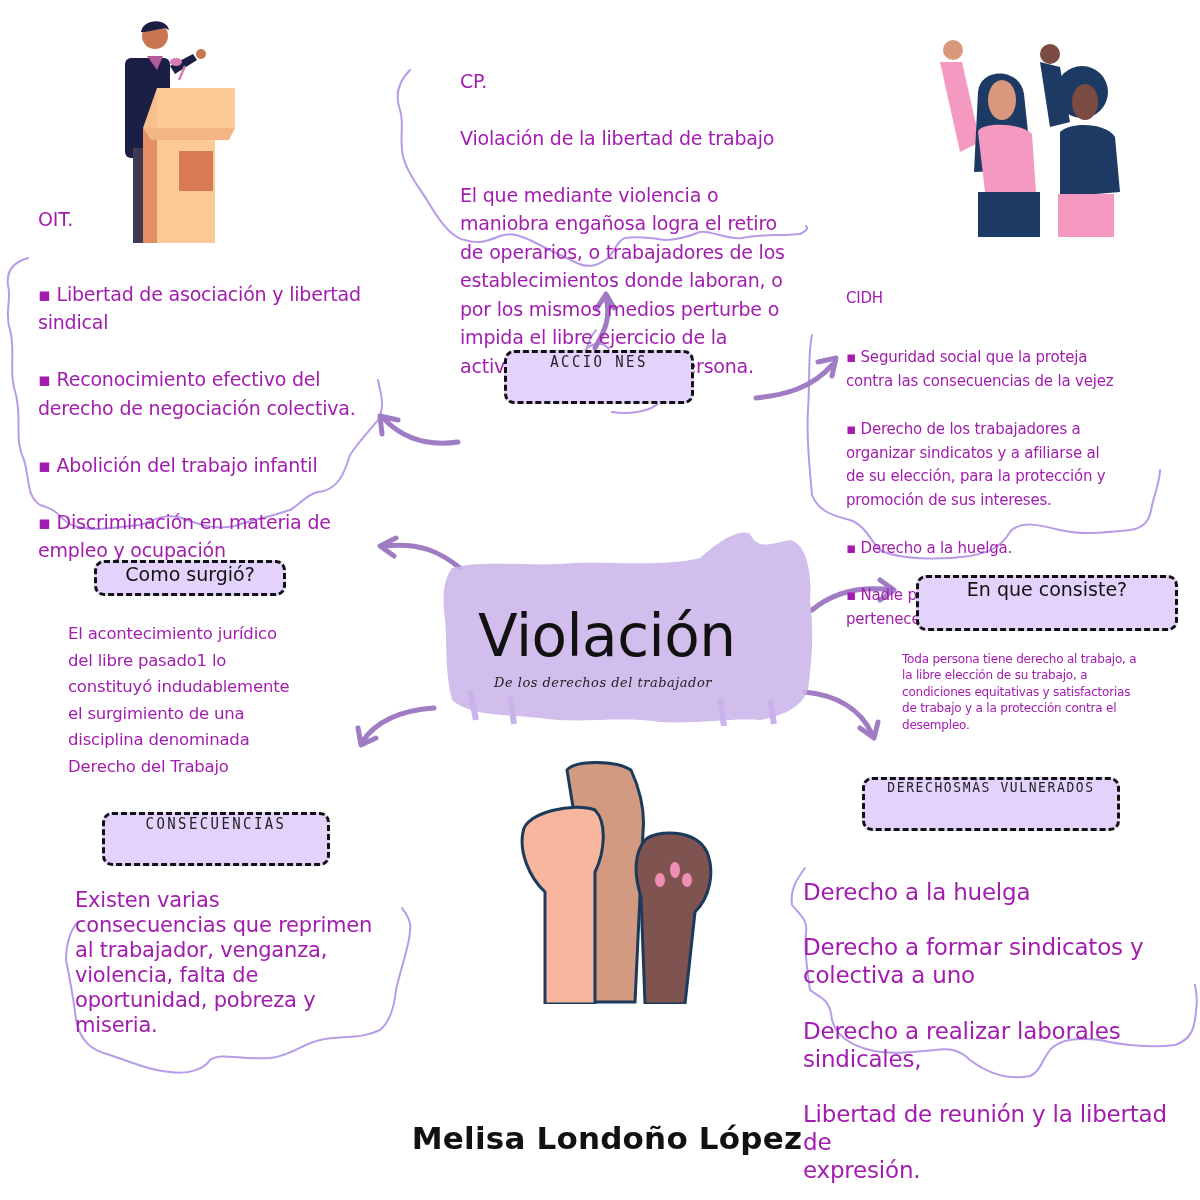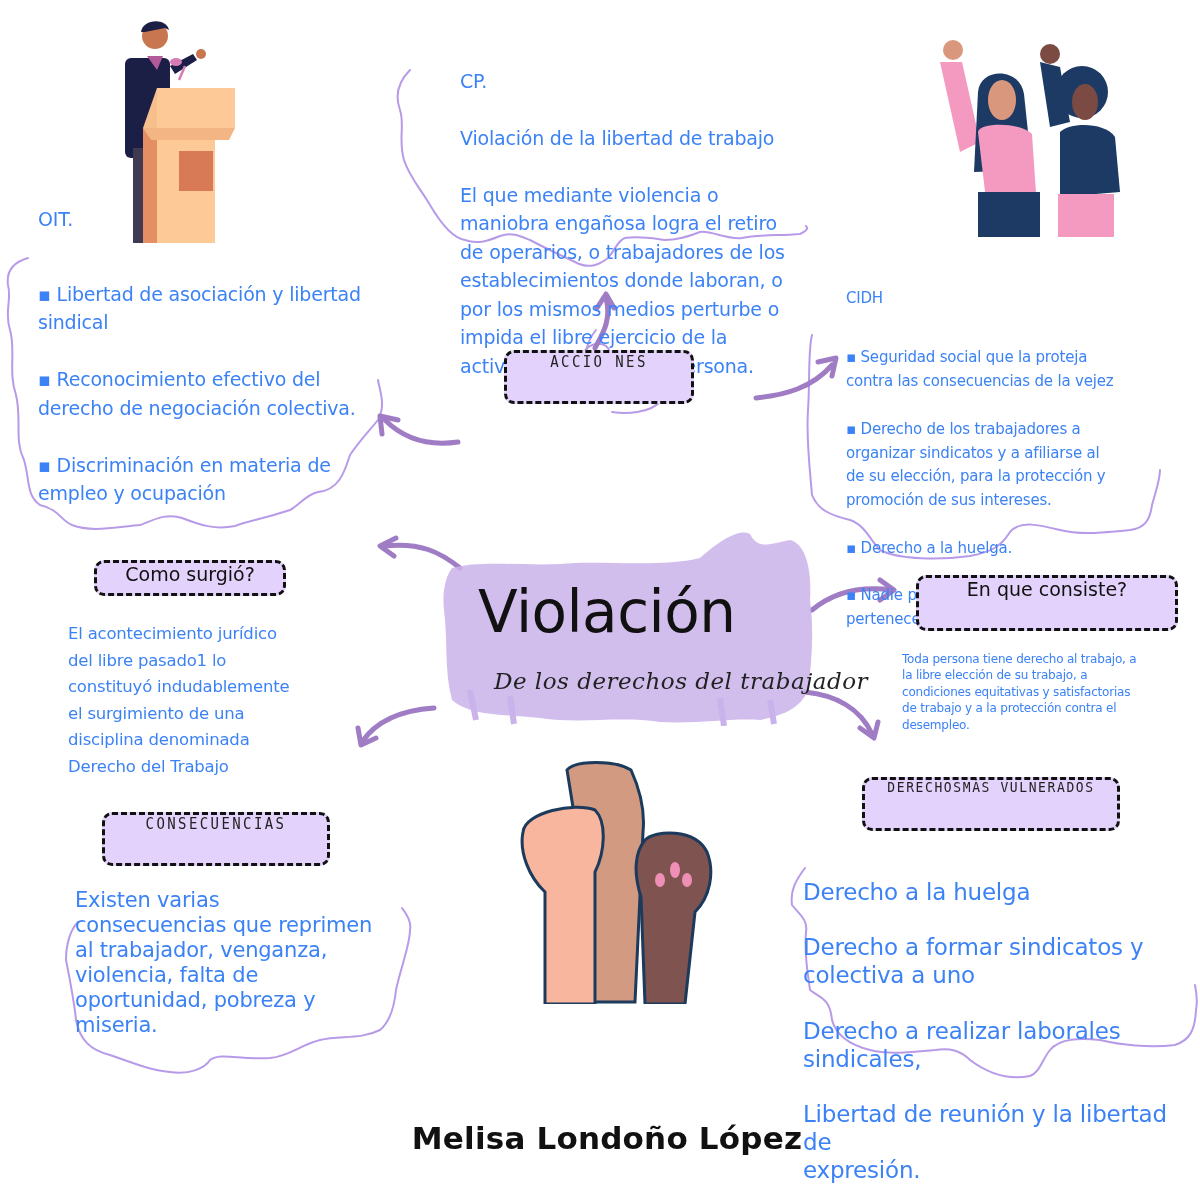--- a/index.html
+++ b/index.html
@@ -1,31 +1,31 @@
 <!DOCTYPE html>
 <html><head>
 <meta charset="utf-8">
 <style>
   html, body { margin:0; padding:0; background:#ffffff; }
   body { width:1200px; height:1200px; position:relative; overflow:hidden;
          font-family:"DejaVu Sans", sans-serif; color:#111; }
   .abs { position:absolute; }
-  .txt { font-family:"DejaVu Sans", sans-serif; color:#3b82f6; white-space:pre-line; }
+  .txt { font-family:"DejaVu Sans", sans-serif; color:#a21caf; white-space:pre-line; }
   .t20 { font-size:19px; line-height:28.5px; letter-spacing:-0.2px; }
   .t17 { font-size:16.5px; line-height:26.5px; letter-spacing:-0.2px; }
   .t15 { font-size:15px; line-height:23.8px; letter-spacing:-0.2px; }
   .t12 { font-size:12px; line-height:16.4px; letter-spacing:-0.2px; }
   .tag { position:absolute; background:#e3d2fb; border:3px dashed #111; border-radius:10px;
          display:flex; align-items:flex-start; justify-content:center; box-sizing:border-box; }
   .tag .lbl { font-family:"DejaVu Sans", sans-serif; font-size:19px; color:#111; }
   .tag .hand { font-family:"DejaVu Sans Mono", monospace; font-size:14px; letter-spacing:2.4px;
                text-transform:uppercase; color:#222; font-weight:normal; transform:scaleY(1.1); }
   svg.layer { position:absolute; left:0; top:0; pointer-events:none; }
-  .title { font-family:"DejaVu Sans", sans-serif; font-size:58px; color:#111; letter-spacing:-0.5px; }
-  .subtitle { font-family:"DejaVu Serif", serif; font-style:italic; font-size:23px; color:#222; letter-spacing:0.5px; }
+  .title { font-family:"DejaVu Sans", sans-serif; font-size:58px; color:#111; letter-spacing:-0.5px;margin-top:24px; }
+  .subtitle { font-family:"DejaVu Serif", serif; font-style:italic; font-size:13px; color:#222; letter-spacing:0.5px;margin-top:7px; }
   .author { font-family:"DejaVu Sans", sans-serif; font-weight:bold; font-size:31px; color:#111; letter-spacing:0.2px; }
 </style>
 </head>
 <body>
 
 <svg class="layer" width="1200" height="1200">
   <g fill="none" stroke="#b89be8" stroke-width="2" stroke-linecap="round" stroke-linejoin="round">
 
     <path d="M28,258 C14,262 6,270 8,285 C12,300 4,312 10,330 C16,350 8,372 16,395 C22,420 14,440 24,460 C30,480 26,495 40,505 C60,510 60,520 72,525 C90,532 110,528 140,525 C150,522 165,512 182,518 C200,525 215,530 235,526 C250,520 260,520 290,510 C300,505 305,495 318,492 C340,490 345,470 350,455 C360,440 370,430 378,420 C386,405 380,392 378,380"></path>
 
@@ -119,20 +119,21 @@
 </svg>
 <div class="abs title" style="left:478px;top:578px">Violación</div>
 <div class="abs subtitle" style="left:494px;top:668px">De los derechos del trabajador</div>
 
 <div class="abs txt t20" style="left:38px;top:205px">OIT.</div>
 <div class="abs txt t20" style="left:38px;top:251px;width:360px">
   <div> ▪ Libertad de asociación y libertad
 sindical</div>
   <div>▪ Reconocimiento efectivo del
  derecho de negociación colectiva.</div>
+  <div>    ▪ Abolición del trabajo infantil</div>
   <div>   ▪ Discriminación en materia de
 empleo y ocupación</div>
 </div>
 
 <div class="abs txt t20" style="left:460px;top:38px;width:370px">
   <div>CP.</div>
   <div> Violación de la libertad de trabajo</div>
   <div>El que mediante violencia o
 maniobra engañosa logra el retiro
 de operarios, o trabajadores de los

